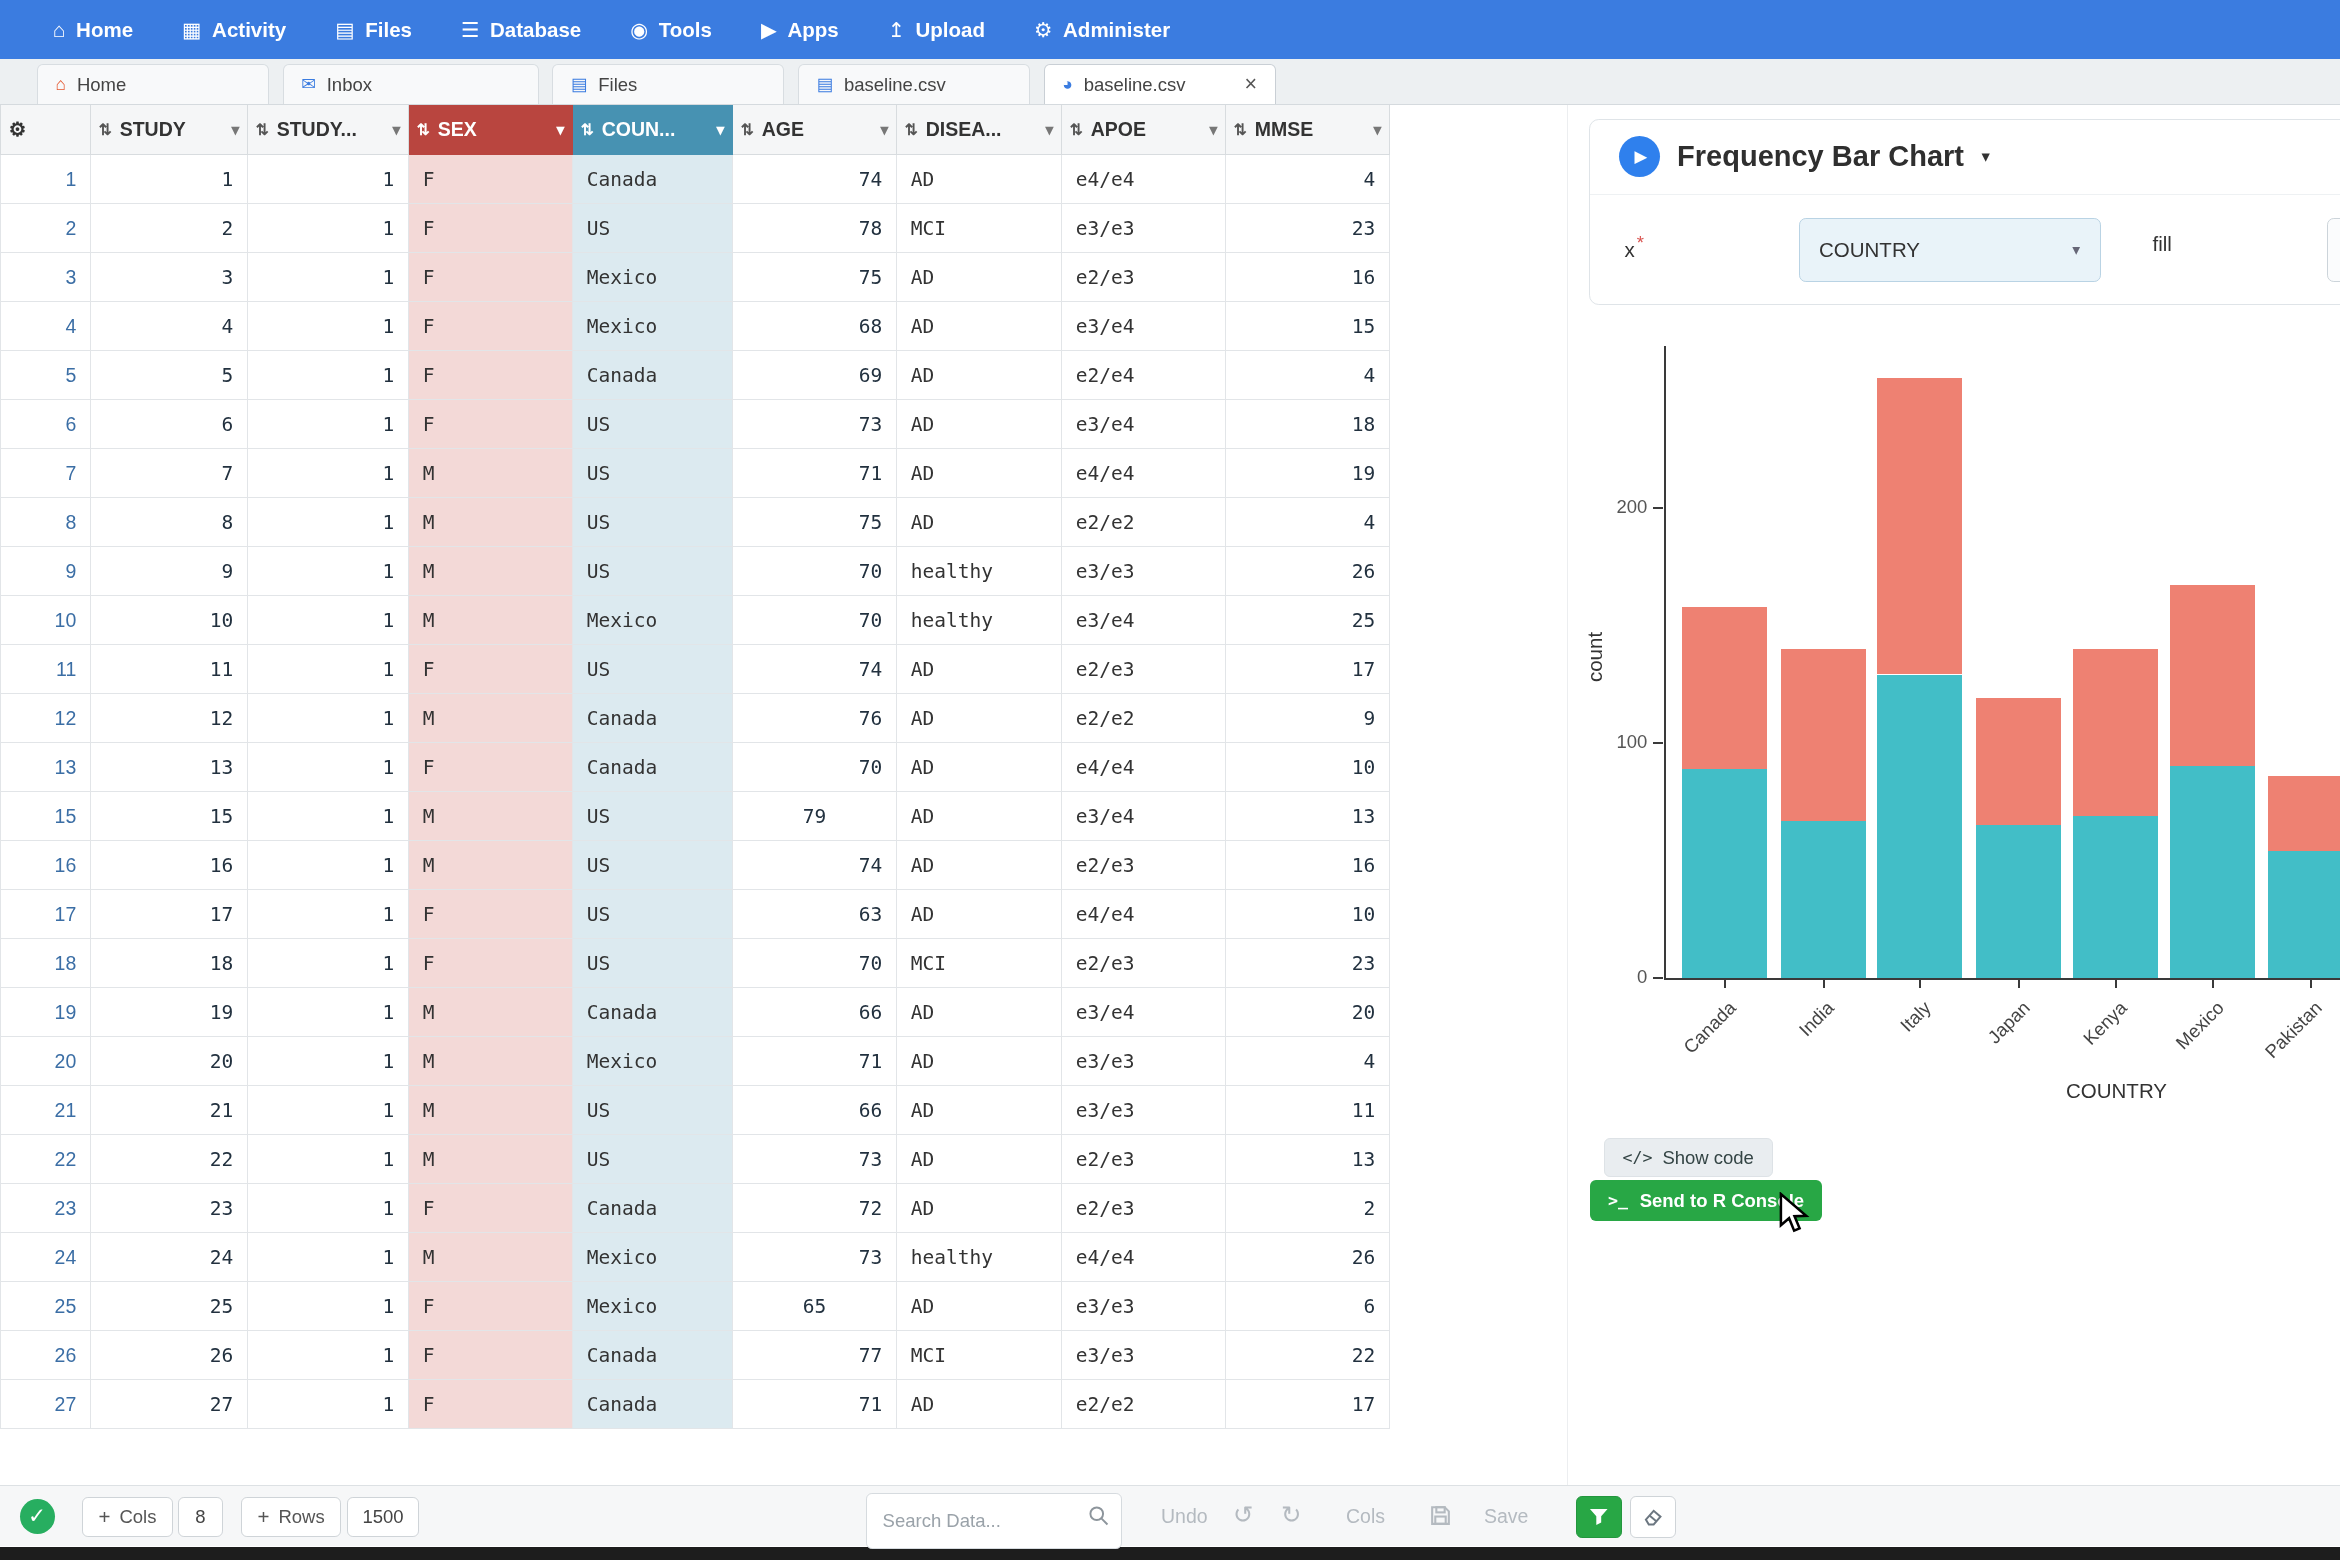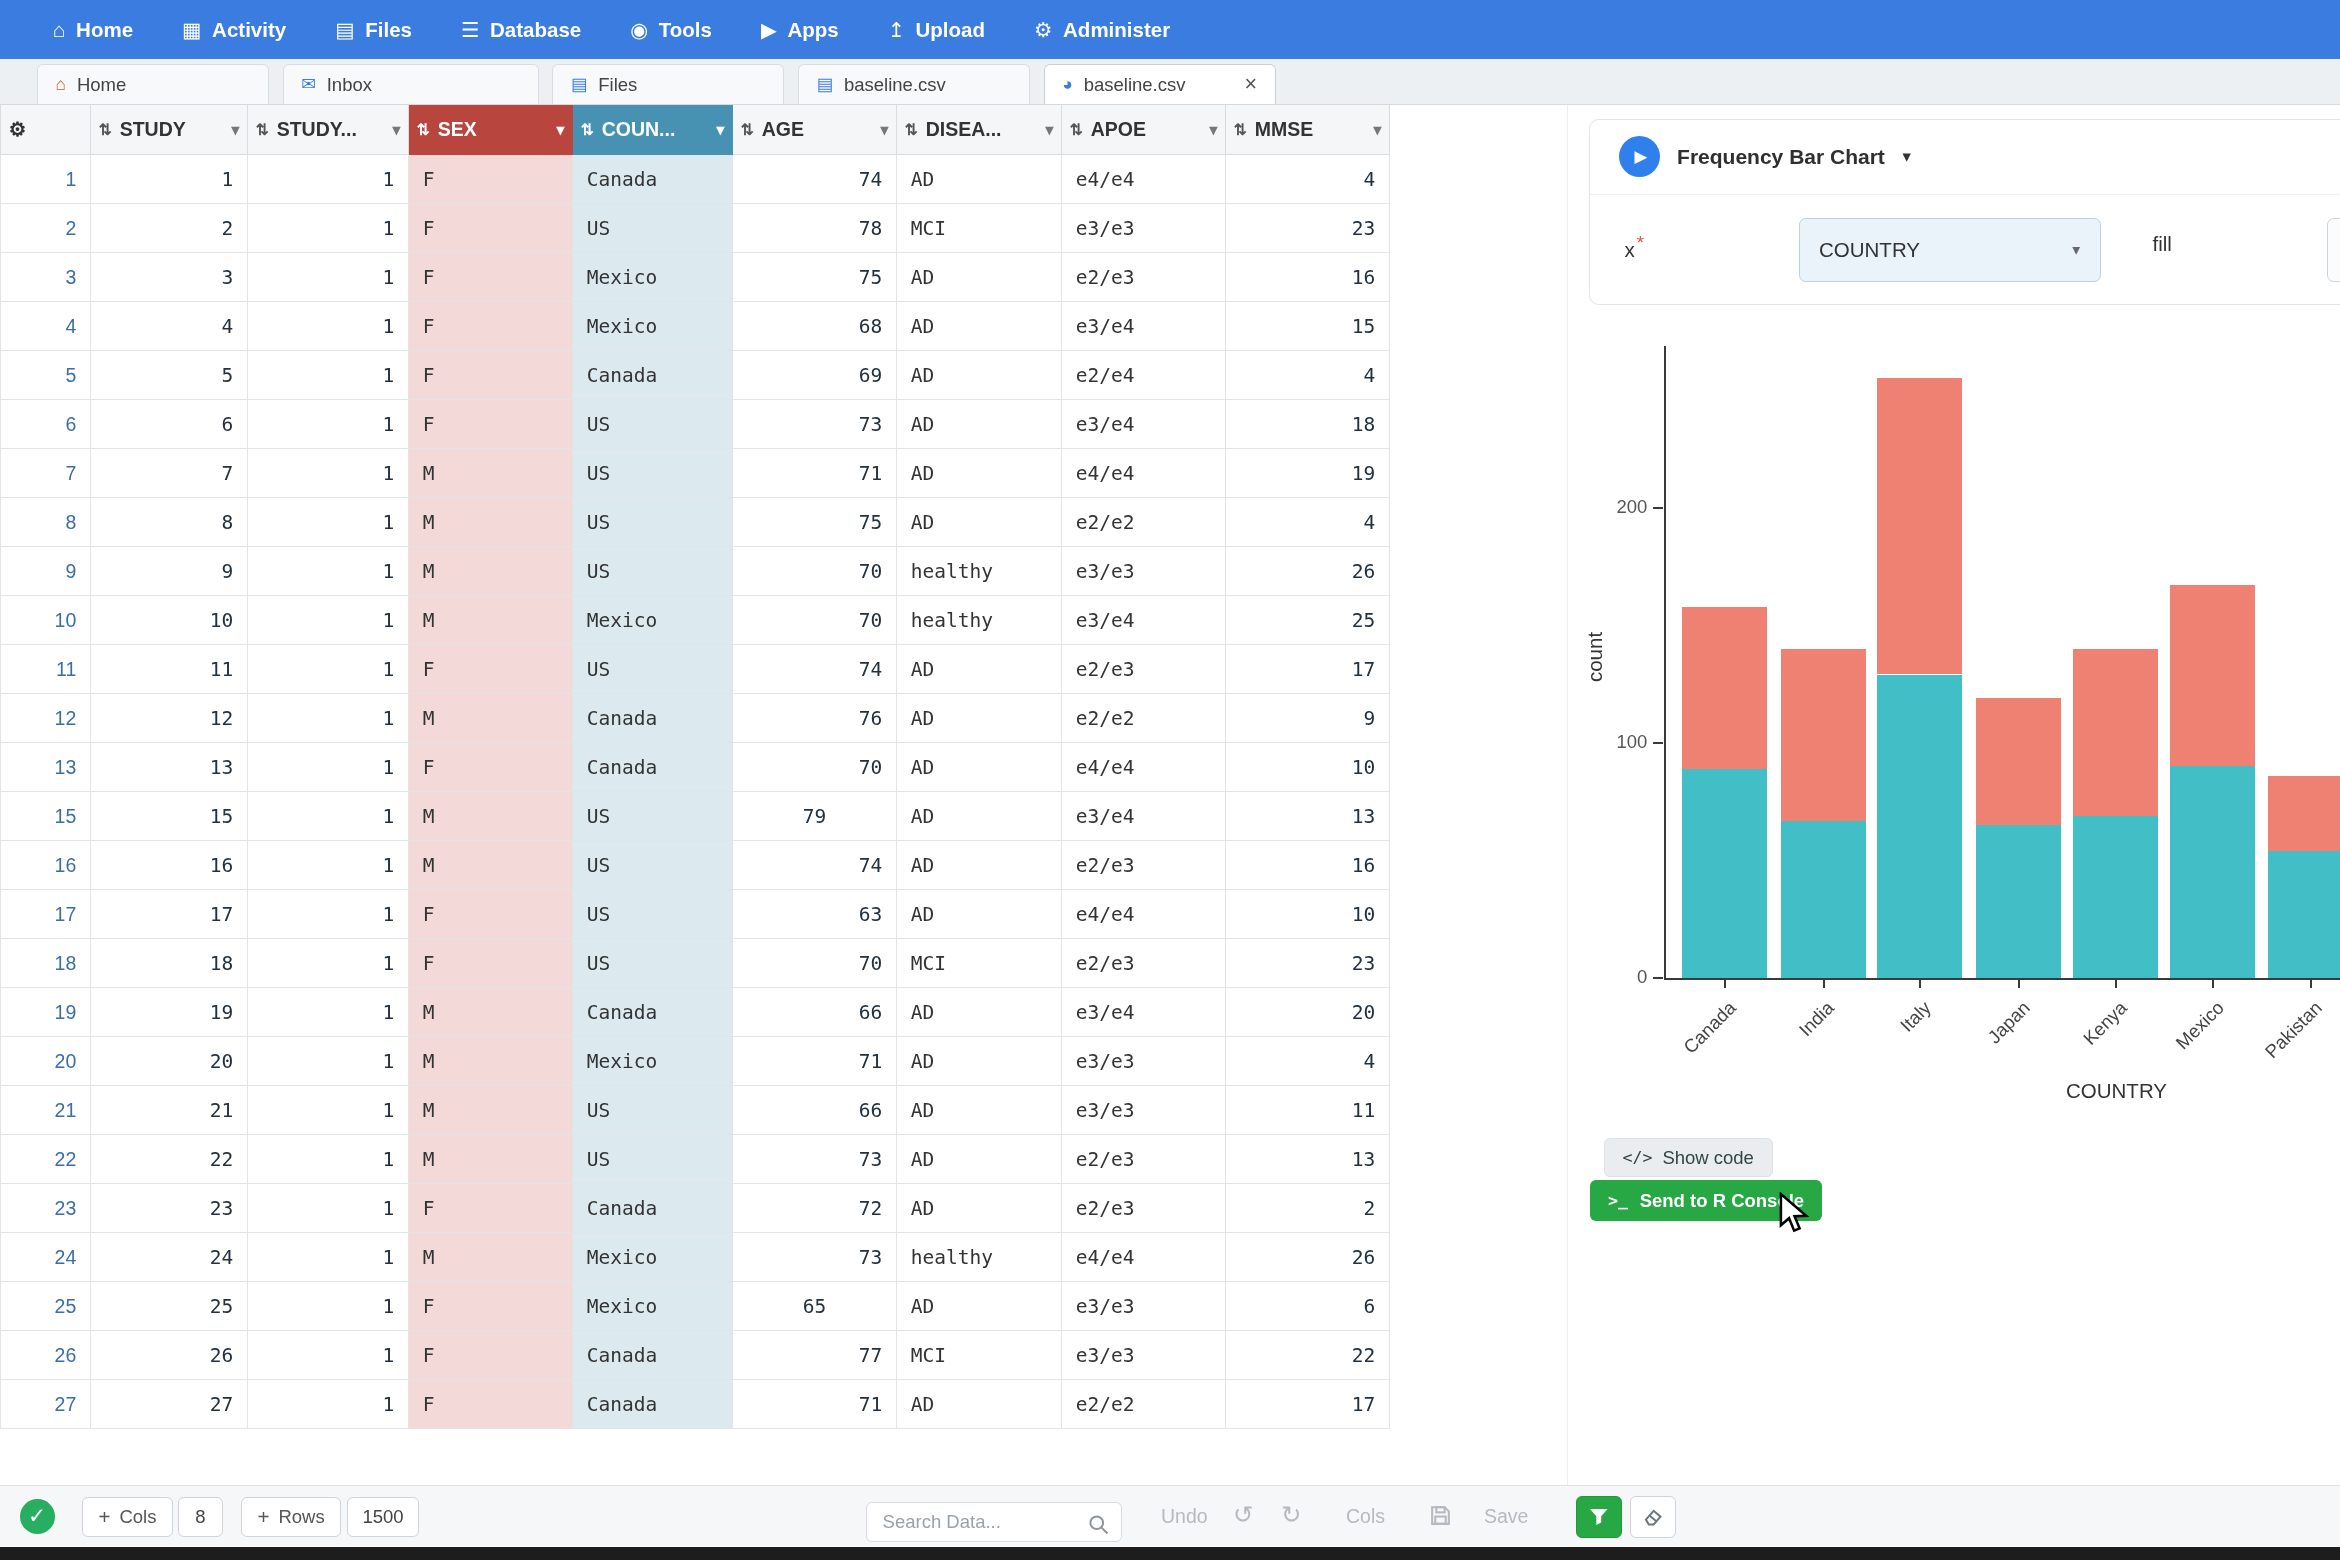--- a/index.html
+++ b/index.html
@@ -38,21 +38,21 @@
   td.num { color:#22313f; }
   td.txt { color:#333; }
 
   
   .panel { position:absolute; top:104px; left:1567px; width:773px; height:1381px; background:#fff;
            border-left:1px solid #eceef0; overflow:hidden; }
   .card { position:absolute; left:20.5px; top:14.6px; width:809px; height:186px; border:1px solid #dfe4e8; border-radius:9.8px; background:#fff; }
   .card-header { position:relative; height:75px; border-bottom:1px solid #eef1f3; display:flex; align-items:center; padding-left:29px; gap:17.6px; }
   .play-btn { width:41px; height:41px; border-radius:50%; background:#2f80ed; color:#fff; border:none;
               font-size:16.6px; display:flex; align-items:center; justify-content:center; cursor:pointer; padding-left:3.9px; }
-  .card-title { font-size:21px; font-weight:bold; color:#2f2f2f; }
+  .card-title { font-size:29px; font-weight:bold; color:#2f2f2f; }
   .hdr-caret { font-size:16.6px; color:#333; }
   .card-controls { position:relative; height:110px; }
   .x-label { position:absolute; left:35px; top:37px; font-size:20.5px; color:#333; }
   .req { color:#d9534f; font-size:18.5px; vertical-align:super; margin-left:2px; }
   .select { position:absolute; left:209px; top:23.4px; width:302px; height:64px; border:1px solid #b9d3e4; border-radius:6.8px;
             background:#e9f3f9; display:flex; align-items:center; justify-content:space-between; padding:0 19.5px;
             font-size:20.5px; color:#333; cursor:pointer; }
   .select .sel-caret { color:#667; font-size:15.6px; }
   .fill-label { position:absolute; left:563px; top:37px; font-size:20.5px; color:#333; }
   .select-partial { position:absolute; left:737px; top:23.4px; width:68px; height:64px; border:1px solid #ccd4da;
@@ -82,21 +82,21 @@
   
   .statusbar { position:absolute; top:1485px; left:0; width:2341px; height:61px; background:#f6f7f8;
                border-top:1px solid #dde1e4; z-index:6; }
   .check { position:absolute; left:19.5px; top:12.7px; width:35px; height:35px; border-radius:50%; background:#27ae60;
            color:#fff; font-size:21.5px; display:flex; align-items:center; justify-content:center; }
   .pill { position:absolute; top:10.7px; height:40px; background:#fff; border:1px solid #cfd4d8; border-radius:5.9px;
           display:flex; align-items:center; gap:8.8px; padding:0 15.6px; font-size:18.5px; color:#555; cursor:pointer; }
   .plus { font-size:20.5px; color:#555; }
   .sbadge { position:absolute; top:10.7px; height:40px; background:#fff; border:1px solid #cfd4d8; border-radius:5.9px;
             display:flex; align-items:center; justify-content:center; font-size:18.5px; color:#444; }
-  .searchbox { position:absolute; left:866px; top:16px; width:256px; height:40px; }
+  .searchbox { position:absolute; left:866px; top:7px; width:256px; height:56px; }
   .searchbox input { width:100%; height:100%; border:1px solid #d6dbdf; border-radius:5.9px; padding:0 43px 0 15.6px;
                      font-size:18.5px; color:#333; font-family:"Liberation Sans",sans-serif; outline:none; background:#fff; }
   .searchbox input::placeholder { color:#9aa2a9; }
   .search-ic { position:absolute; right:11.7px; top:10.7px; }
   .gray-t { position:absolute; top:18.5px; font-size:19.5px; color:#b4bac0; cursor:default; }
   .gray-i { position:absolute; top:13.7px; font-size:24.4px; color:#b4bac0; cursor:default; }
   .sq-btn { position:absolute; top:9.8px; width:46px; height:42px; border-radius:5.9px; display:flex;
             align-items:center; justify-content:center; cursor:pointer; }
   .filter-btn { left:1576px; background:#28a745; border:1px solid #23963e; }
   .eraser-btn { left:1630px; background:#fff; border:1px solid #cfd4d8; }

